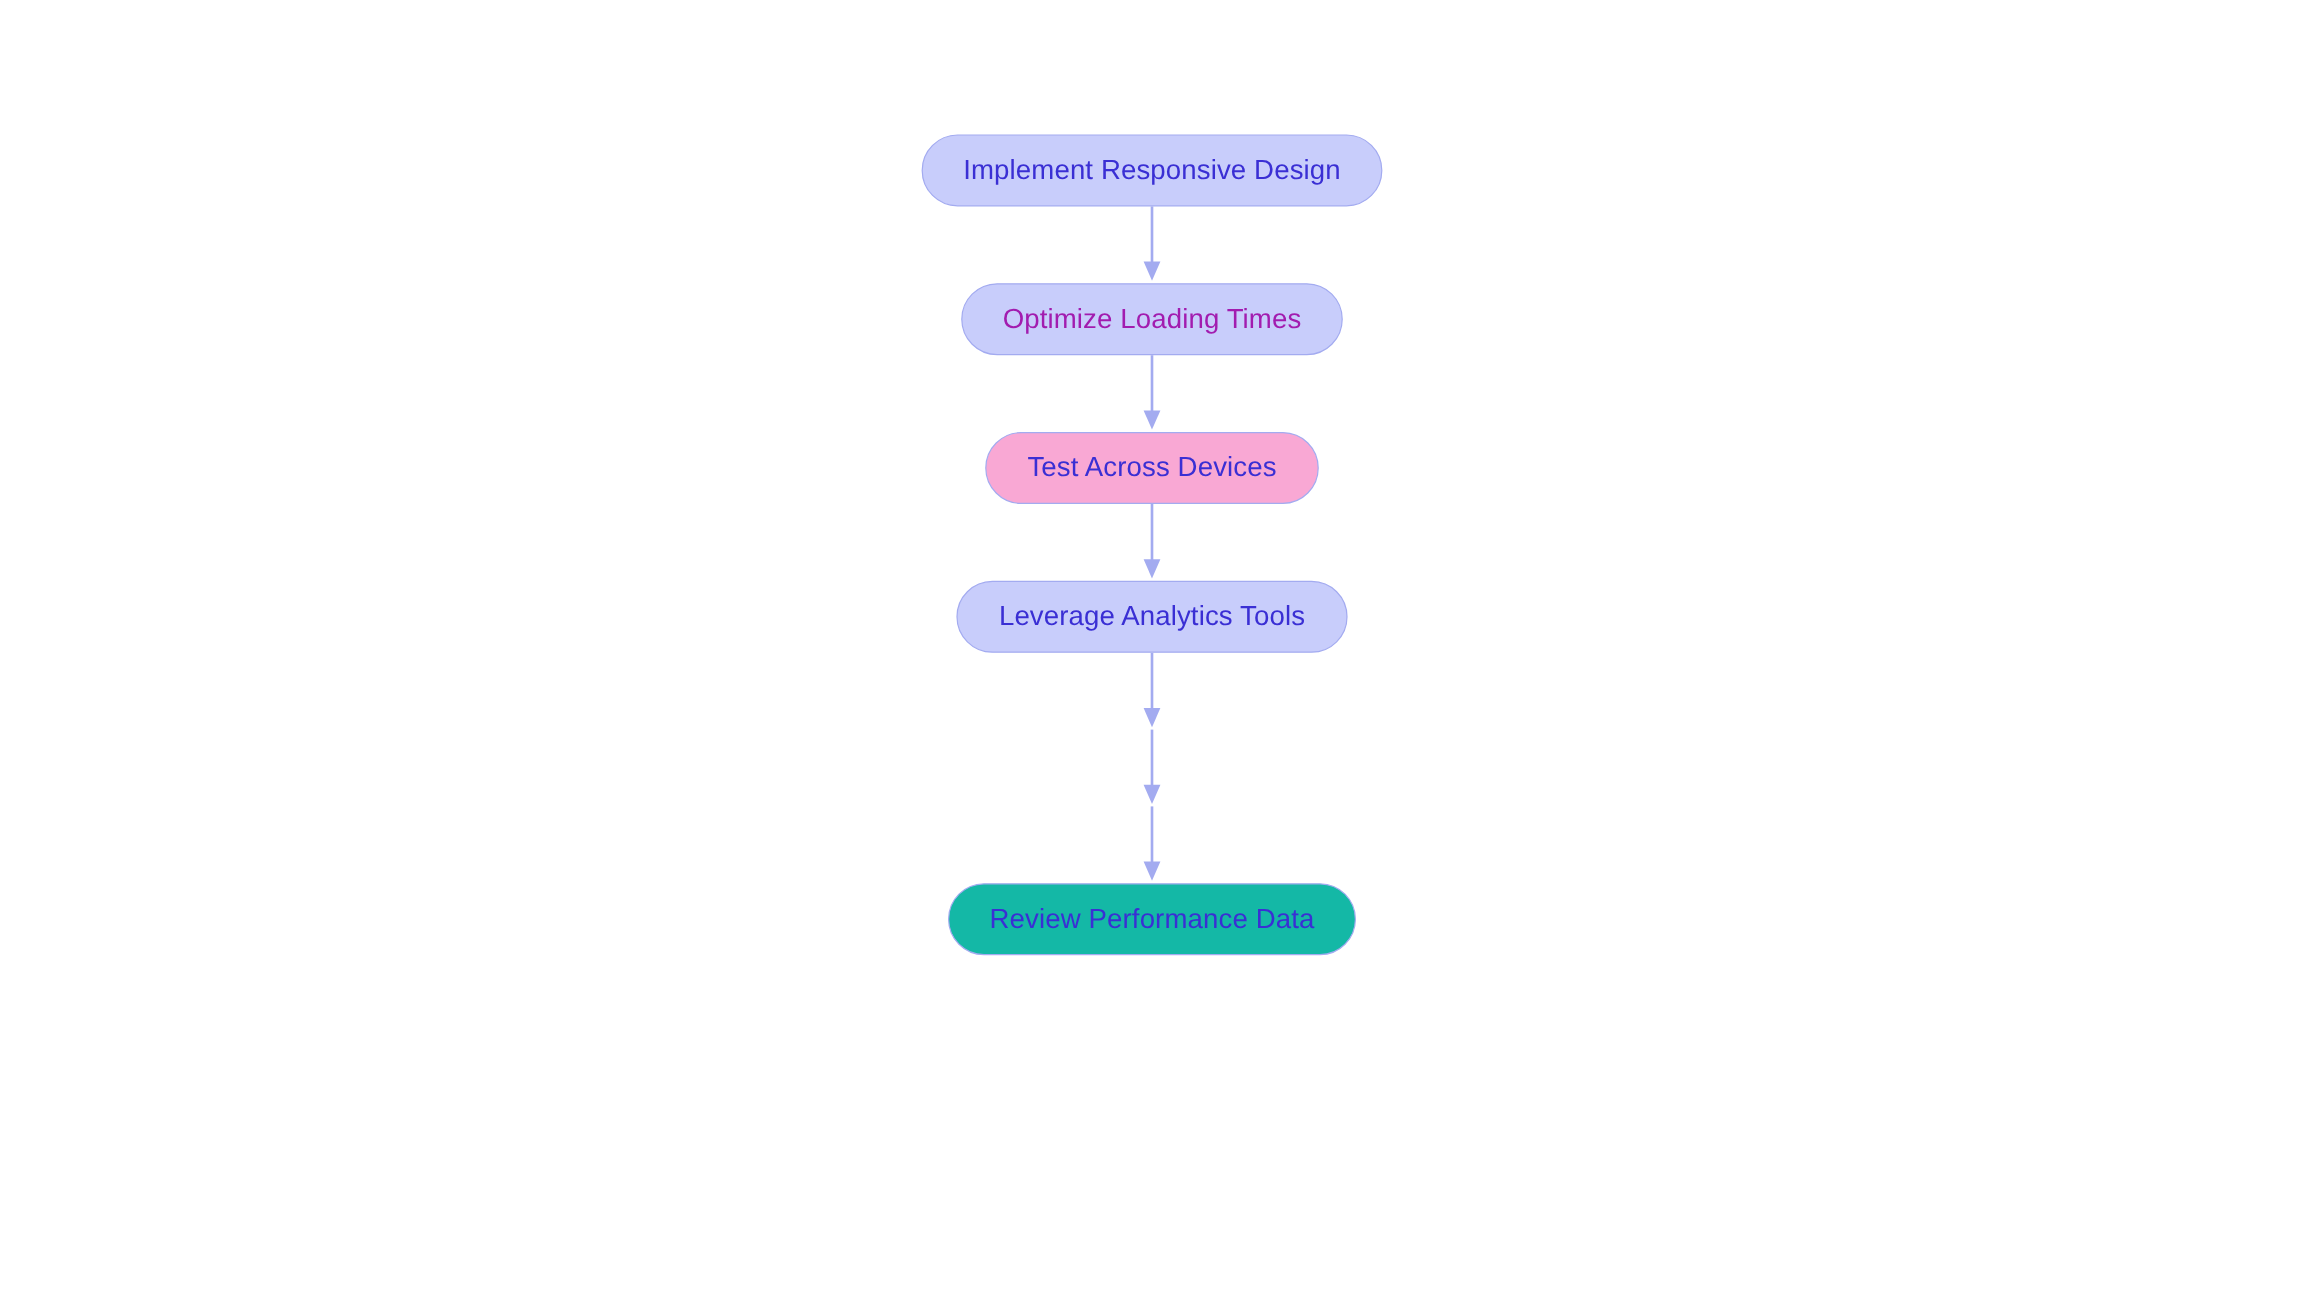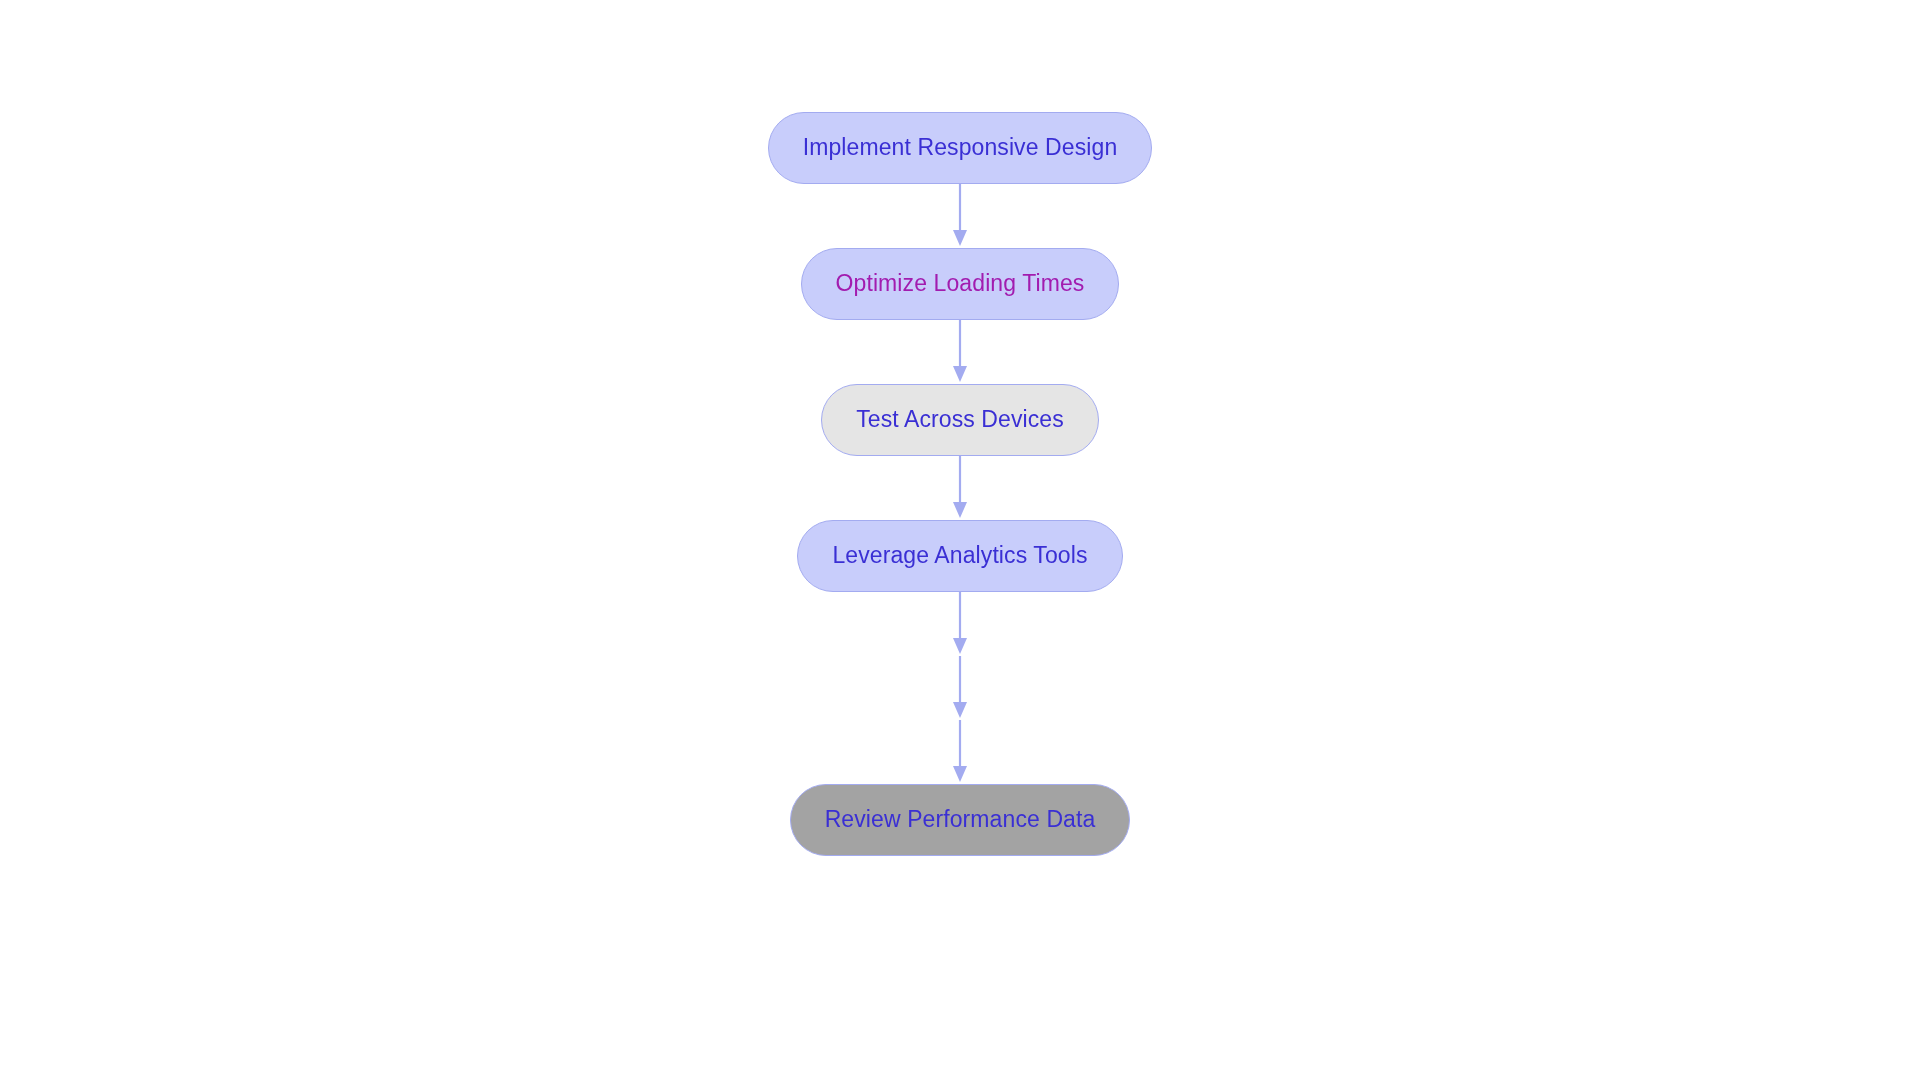--- a/index.html
+++ b/index.html
@@ -37,21 +37,21 @@
   .flow-step {
     display: flex;
     flex-direction: column;
     align-items: center;
     
     margin-left: 0;
   }
 
   .node {
     box-sizing: border-box;
-    height: 72px;
+    height: 60px;
     display: flex;
     align-items: center;
     justify-content: center;
     background: #c8cdfb;
     border: 1.4px solid #a3abf0;
     border-radius: 40px;
     padding: 0 34px;
     white-space: nowrap;
   }
 
@@ -102,21 +102,21 @@
     </div>
 
     <div class="connector">
       <svg width="18" height="64" viewBox="0 0 18 64" aria-hidden="true">
         <line x1="9" y1="0" x2="9" y2="48" stroke="#a3abf0" stroke-width="2.2"></line>
         <polygon points="2,46 16,46 9,62" fill="#a3abf0"></polygon>
       </svg>
     </div>
 
     <div class="flow-step">
-      <div class="node" style="background: #e5e5e5; border-color: rgb(163, 171, 240); justify-content: center;">
+      <div class="node" style="background: #f9a8d4; border-color: rgb(163, 171, 240); justify-content: center;">
         <span class="node-label" style="color: rgb(58, 47, 212);">Test Across Devices</span>
       </div>
     </div>
 
     <div class="connector">
       <svg width="18" height="64" viewBox="0 0 18 64" aria-hidden="true">
         <line x1="9" y1="0" x2="9" y2="48" stroke="#a3abf0" stroke-width="2.2"></line>
         <polygon points="2,46 16,46 9,62" fill="#a3abf0"></polygon>
       </svg>
     </div>
@@ -144,19 +144,19 @@
 
 
     <div class="connector">
       <svg width="18" height="64" viewBox="0 0 18 64" aria-hidden="true">
         <line x1="9" y1="0" x2="9" y2="48" stroke="#a3abf0" stroke-width="2.2"></line>
         <polygon points="2,46 16,46 9,62" fill="#a3abf0"></polygon>
       </svg>
     </div>
 
     <div class="flow-step">
-      <div class="node" style="background: #a3a3a3; border-color: rgb(163, 171, 240);">
+      <div class="node" style="background: #14b8a6; border-color: rgb(163, 171, 240);">
         <span class="node-label" style="color: rgb(58, 47, 212);">Review Performance Data</span>
       </div>
     </div>
 
   </div>
 </div>
 
 </body></html>

